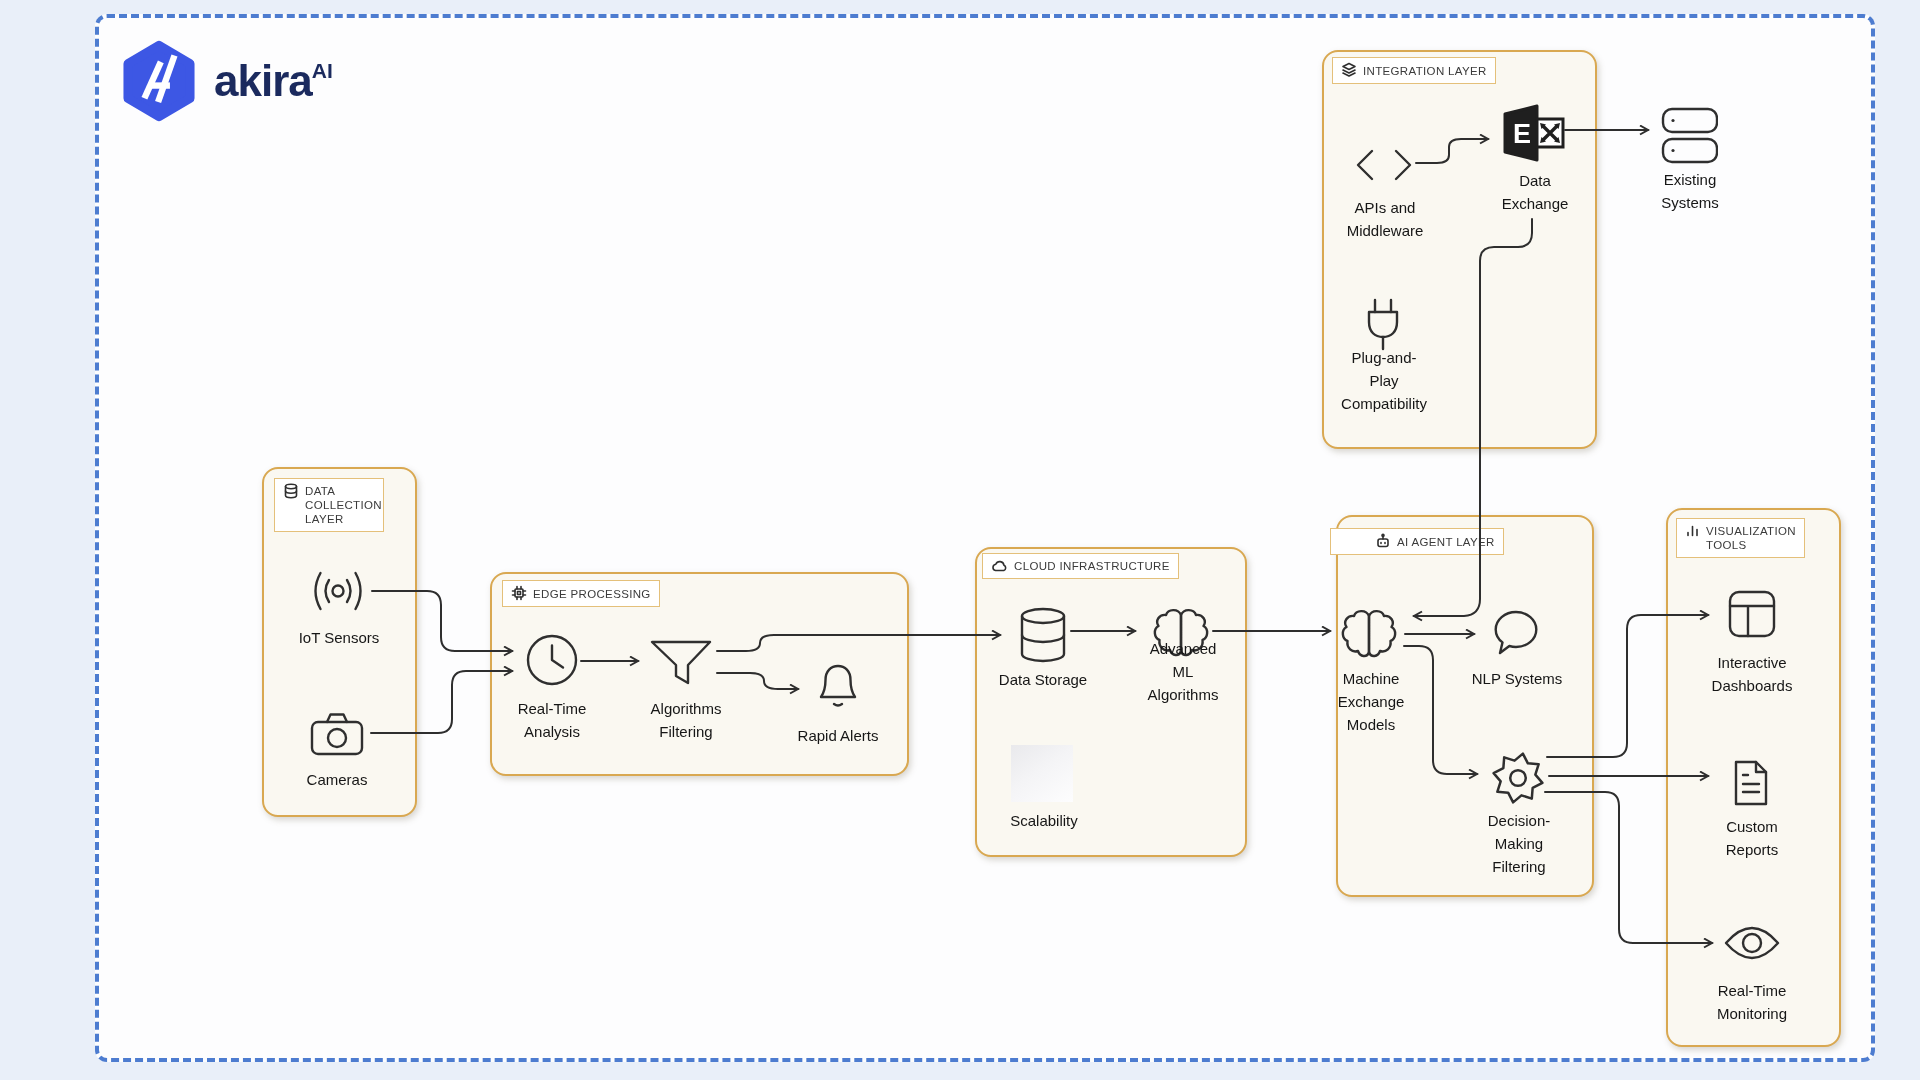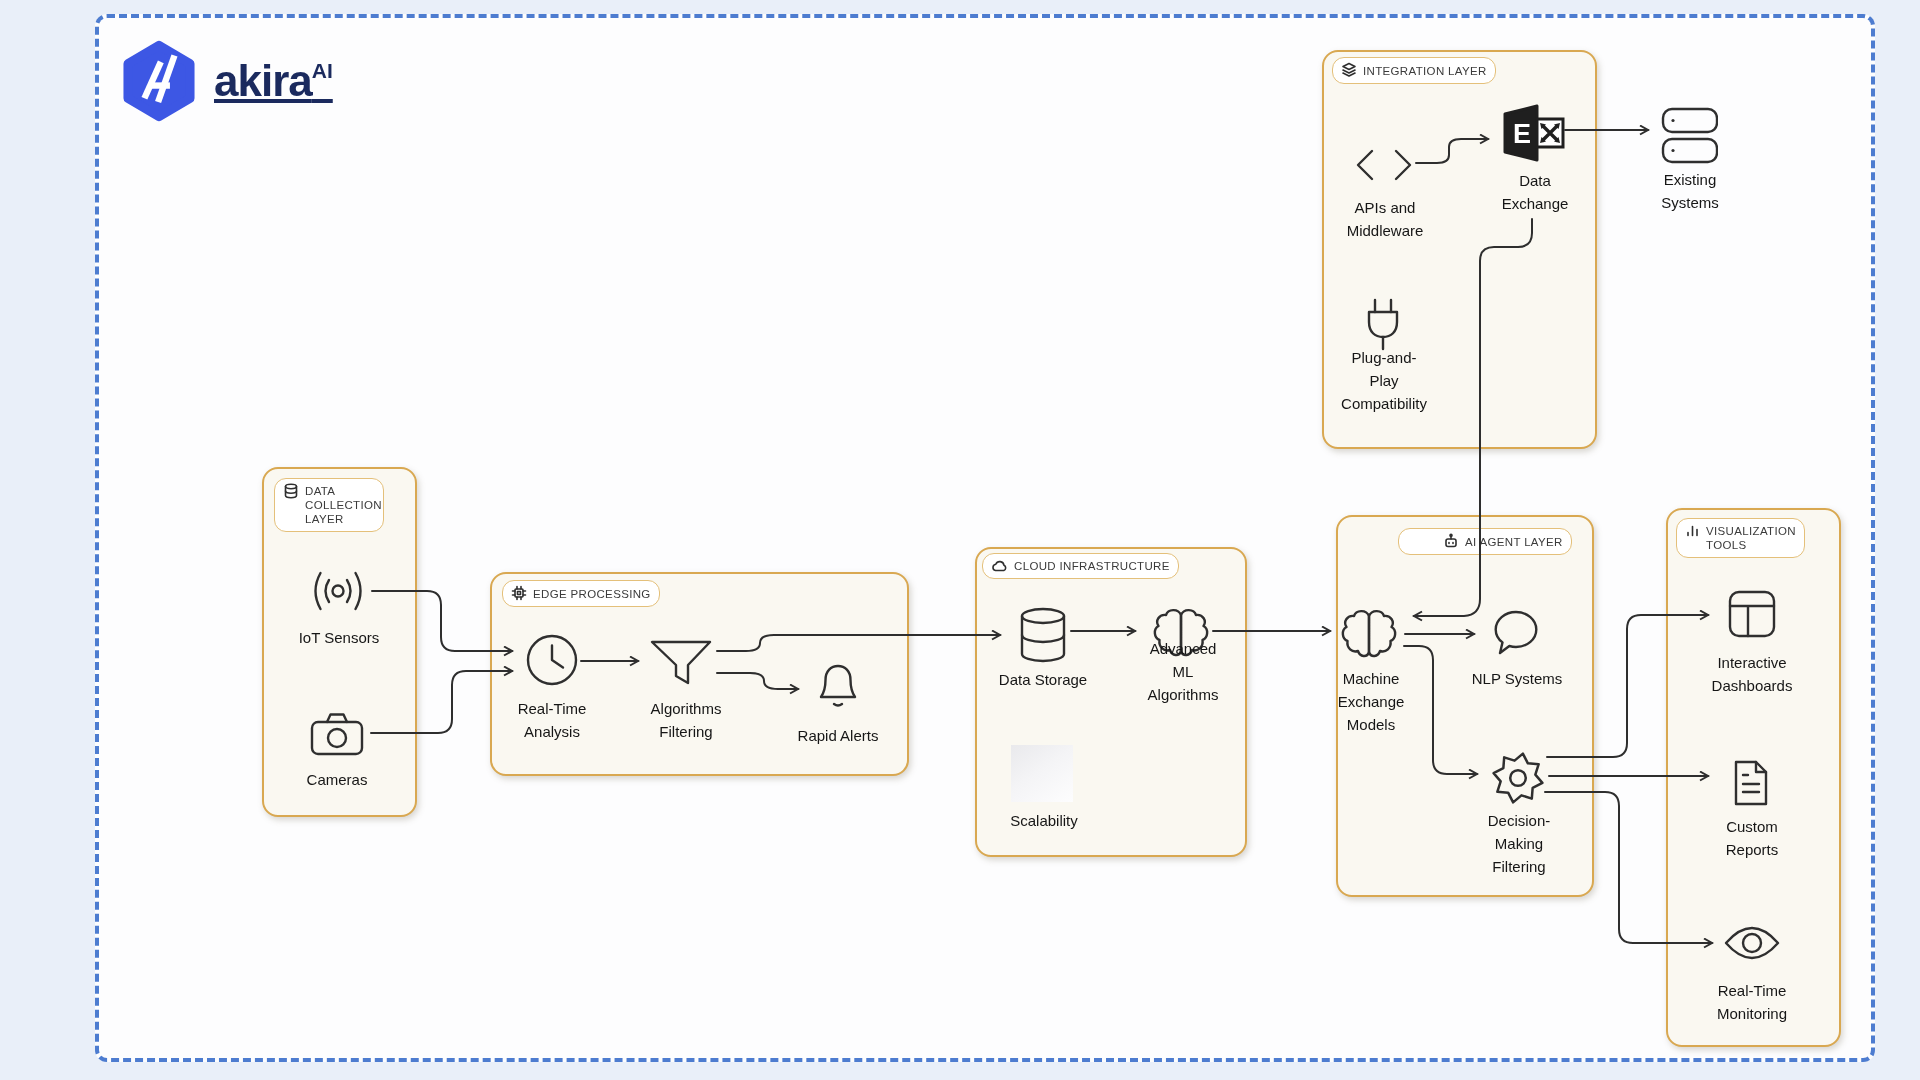--- a/index.html
+++ b/index.html
@@ -2,27 +2,27 @@
 <html><head>
 <meta charset="utf-8">
 <style>
   html,body{margin:0;padding:0;}
   body{background:#e9eff9;font-family:"Liberation Sans",sans-serif;}
   #app{position:relative;width:1920px;height:1080px;background:#e9eff9;overflow:hidden;}
   .canvas{position:absolute;left:95px;top:14px;width:1772px;height:1040px;background:#fdfdfe;
           border:4px dashed #4d7cd0;border-radius:12px;}
   
   .logo{position:absolute;left:118px;top:38px;display:flex;align-items:center;}
-  .wordmark{margin-left:14px;color:#1b2a5e;font-weight:bold;font-size:44px;letter-spacing:-1px;text-decoration:underline;}
+  .wordmark{margin-left:14px;color:#1b2a5e;font-weight:bold;font-size:44px;letter-spacing:-1px;}
   .wordmark sup{font-size:21px;letter-spacing:0;vertical-align:18px;}
   
   .layer-box{position:absolute;background:#faf8f1;border:2px solid #d9a851;border-radius:16px;
              box-shadow:2px 3px 6px rgba(120,110,90,.28);}
   .chip{position:absolute;display:flex;align-items:flex-start;gap:6px;background:#ffffff;
-        border:1px solid #e4c07a;border-radius:12px;padding:5px 8px;color:#3b3b3b;
+        border:1px solid #e4c07a;border-radius:0;padding:5px 8px;color:#3b3b3b;
         font-size:11.5px;letter-spacing:.03em;line-height:14px;white-space:pre-line;z-index:3;}
   .chip svg{flex:0 0 auto;margin-top:-1px;}
   .lbl{position:absolute;transform:translateX(-50%);text-align:center;color:#161616;
        font-size:15px;line-height:23px;white-space:pre-line;z-index:2;}
   .node-icon{position:absolute;z-index:2;}
   .ico{stroke:#2f2f2f;stroke-width:2.4;fill:none;stroke-linecap:round;stroke-linejoin:round;}
   .ico-thin{stroke:#2f2f2f;stroke-width:1.6;fill:none;stroke-linecap:round;stroke-linejoin:round;}
   #connectors{position:absolute;left:0;top:0;z-index:4;pointer-events:none;}
   .conn{stroke:#2e2e2e;stroke-width:2;fill:none;stroke-linecap:round;}
   .scal-img{position:absolute;left:1011px;top:745px;width:62px;height:57px;z-index:2;
@@ -71,21 +71,21 @@
     <span>EDGE PROCESSING</span>
   </div>
 
   <div class="chip" style="left:982px;top:553px;align-items:flex-end;">
     <svg width="17" height="14" viewBox="0 0 17 14">
       <path class="ico-thin" d="M4.5 11.5 A3.2 3.2 0 0 1 4.8 5.2 A4.3 4.3 0 0 1 13 6.3 A2.8 2.8 0 0 1 12.8 11.5 Z"></path>
     </svg>
     <span>CLOUD INFRASTRUCTURE</span>
   </div>
 
-  <div class="chip" style="left:1398px;top:528px;align-items:center;padding-left:44px;">
+  <div class="chip" style="left:1330px;top:528px;align-items:center;padding-left:44px;">
     <svg width="16" height="16" viewBox="0 0 16 16">
       <rect class="ico-thin" x="3" y="6" width="10" height="7.5" rx="2"></rect>
       <path class="ico-thin" d="M8 6 V3.2"></path>
       <circle class="ico-thin" cx="8" cy="2.4" r="1"></circle>
       <path class="ico-thin" d="M6 9.5 V10.5 M10 9.5 V10.5"></path>
     </svg>
     <span>AI AGENT LAYER</span>
   </div>
 
   <div class="chip" style="left:1332px;top:57px;align-items:center;">

